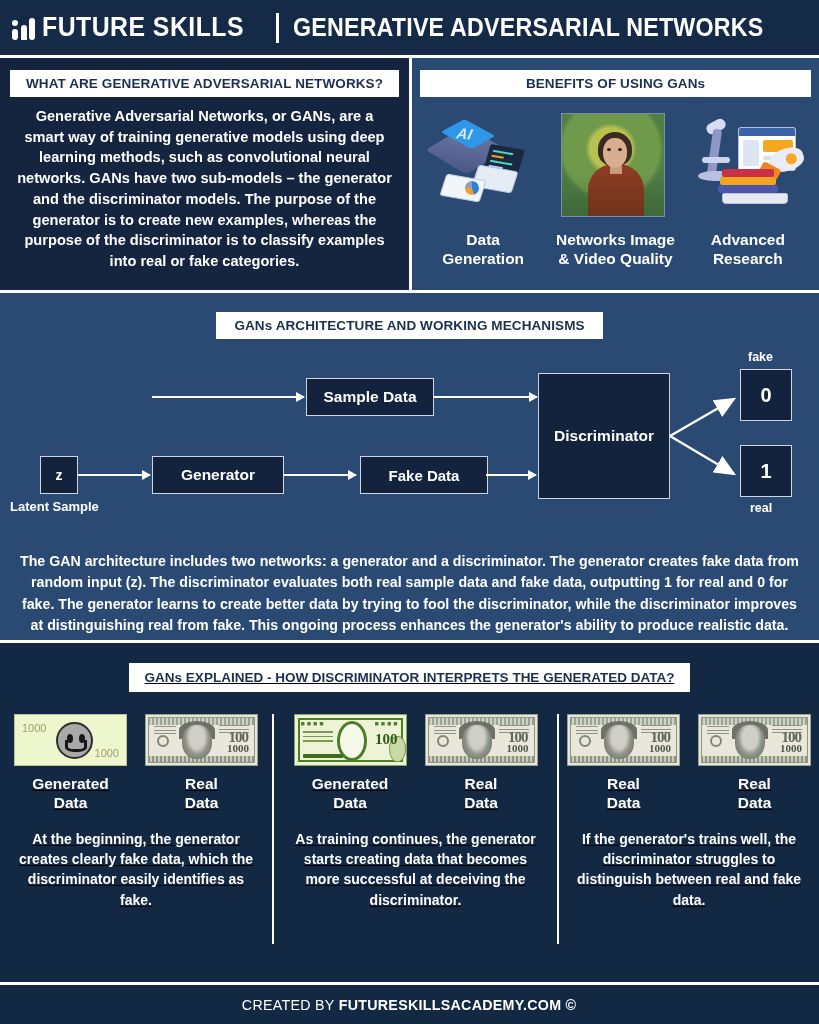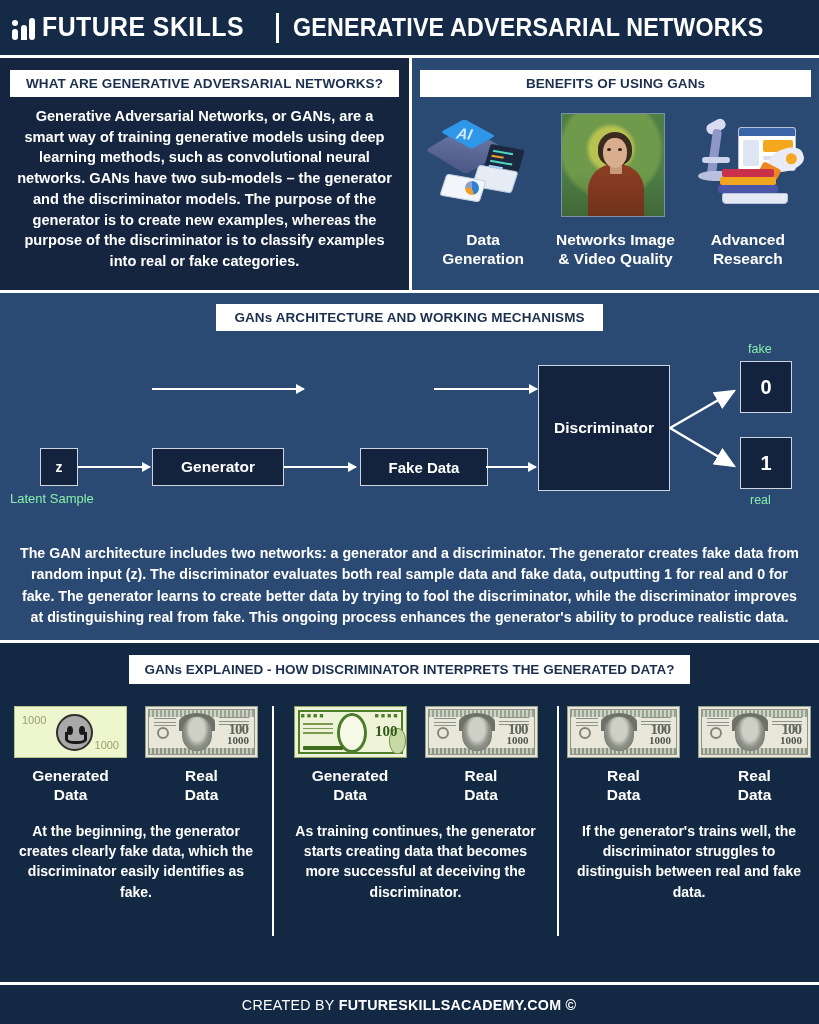--- a/index.html
+++ b/index.html
@@ -108,40 +108,40 @@
   .ill-research .books { position:absolute; left:28px; top:56px; width:52px; height:8px; background:#c9304a; border-radius:2px; }
   .ill-research .books2 { position:absolute; left:26px; top:64px; width:56px; height:8px; background:#f0a61e; border-radius:2px; }
   .ill-research .books3 { position:absolute; left:24px; top:72px; width:60px; height:8px; background:#4b56a8; border-radius:2px; }
   .ill-research .laptop { position:absolute; left:28px; top:80px; width:66px; height:11px; background:#e4e9f3; border-radius:2px 2px 4px 4px; border:1px solid #bcc6da; }
   .ill-research .rocket { position:absolute; left:74px; top:36px; width:36px; height:22px; background:#e9ebf7; border-radius:60% 50% 50% 60%/60% 50% 50% 60%; transform: rotate(-18deg); }
   .ill-research .rocket::after { content:""; position:absolute; left:18px; top:6px; width:11px; height:11px; border-radius:50%; background:#f5a623; }
   .ill-research .fin { position:absolute; left:66px; top:52px; width:20px; height:12px; background:#f0861f; border-radius:3px; transform: rotate(28deg); }
 
   
   .sec2 { background: #2b4a73; height: 350px; width: 100%; position: relative; border-bottom: 3px solid #ffffff; }
-  .arch-title-wrap { display:flex; justify-content:center; padding-top: 11px; }
+  .arch-title-wrap { display:flex; justify-content:center; padding-top: 19px; }
   .arch-title {
     background:#ffffff; color:#1b2f4e; font-weight:bold; font-size:13.5px;
     padding: 6px 18px; text-align:center; letter-spacing:0.1px;
   }
   .diagram { position: relative; width: 819px; height: 200px; margin-top: 8px; }
   .nd {
     position:absolute; background:#13233d; border:1.5px solid #cfd6e2; color:#ffffff;
     display:flex; align-items:center; justify-content:center;
     font-weight:bold; font-family:"Liberation Sans", sans-serif;
   }
   .nd-training { left:18px;  top:31px;  width:134px; height:38px; font-size:15.5px; }
   .nd-sample   { left:306px; top:31px;  width:128px; height:38px; font-size:15.5px; }
   .nd-z        { left:40px;  top:109px; width:38px;  height:38px; font-size:14px; }
   .nd-gen      { left:152px; top:109px; width:132px; height:38px; font-size:15.5px; }
   .nd-fake     { left:360px; top:109px; width:128px; height:38px; font-size:15px; }
   .nd-disc     { left:538px; top:26px;  width:132px; height:126px; font-size:15.5px; }
   .nd-zero     { left:740px; top:22px;  width:52px;  height:52px; font-size:20px; }
   .nd-one      { left:740px; top:98px;  width:52px;  height:52px; font-size:20px; }
-  .lbl { position:absolute; color:#86efac; font-size:12.5px; font-weight:normal; }
+  .lbl { position:absolute; color:#ffffff; font-size:12.5px; font-weight:bold; }
   .lbl-latent { left:10px; top:152px; font-size:13px; }
   .lbl-fake   { left:748px; top:3px; }
   .lbl-real   { left:750px; top:154px; }
   .arrow { position:absolute; height:2px; background:#ffffff; }
   .arrow::after {
     content:""; position:absolute; right:-1px; top:-4px;
     border-left:9px solid #ffffff; border-top:5px solid transparent; border-bottom:5px solid transparent;
   }
   .a1 { left:152px; top:49px;  width:152px; }
   .a2 { left:434px; top:49px;  width:103px; }
@@ -149,21 +149,21 @@
   .a4 { left:284px; top:127px; width:72px;  }
   .a5 { left:486px; top:127px; width:50px;  }
   .svgwrap { position:absolute; left:0; top:0; width:819px; height:200px; pointer-events:none; }
 
   .arch-para {
     color:#ffffff; font-size:14.2px; font-weight:bold; line-height:1.5;
     text-align:center; padding: 4px 14px 0 14px;
   }
 
   
-  .sec3 { background:#132943; width:100%; height: 336px; padding-top: 12px; position:relative; }
+  .sec3 { background:#132943; width:100%; height: 336px; padding-top: 20px; position:relative;text-decoration:underline; }
   .sec3-title-wrap { display:flex; justify-content:center; }
   .sec3-title {
     background:#ffffff; color:#1b2f4e; font-weight:bold; font-size:13.5px;
     padding: 7px 16px; text-align:center;
   }
   .cols { display:flex; margin-top: 22px; height: 230px; }
   .col { position:relative; display:flex; flex-direction:column; align-items:center; padding: 0 8px; }
   .col1 { width: 272px; }
   .col2 { width: 285px; border-left: 2px solid #ffffff; }
   .col3 { width: 262px; border-left: 2px solid #ffffff; }
@@ -321,20 +321,21 @@
       </div>
     </div>
   </div>
 
   <div class="sec2">
     <div class="arch-title-wrap">
       <div class="arch-title">GANs ARCHITECTURE AND WORKING MECHANISMS</div>
     </div>
 
     <div class="diagram">
+      <div class="nd nd-sample">Sample Data</div>
       <div class="nd nd-z">z</div>
       <div class="nd nd-gen">Generator</div>
       <div class="nd nd-fake">Fake Data</div>
       <div class="nd nd-disc">Discriminator</div>
       <div class="nd nd-zero">0</div>
       <div class="nd nd-one">1</div>
 
       <div class="lbl lbl-latent">Latent Sample</div>
       <div class="lbl lbl-fake">fake</div>
       <div class="lbl lbl-real">real</div>

